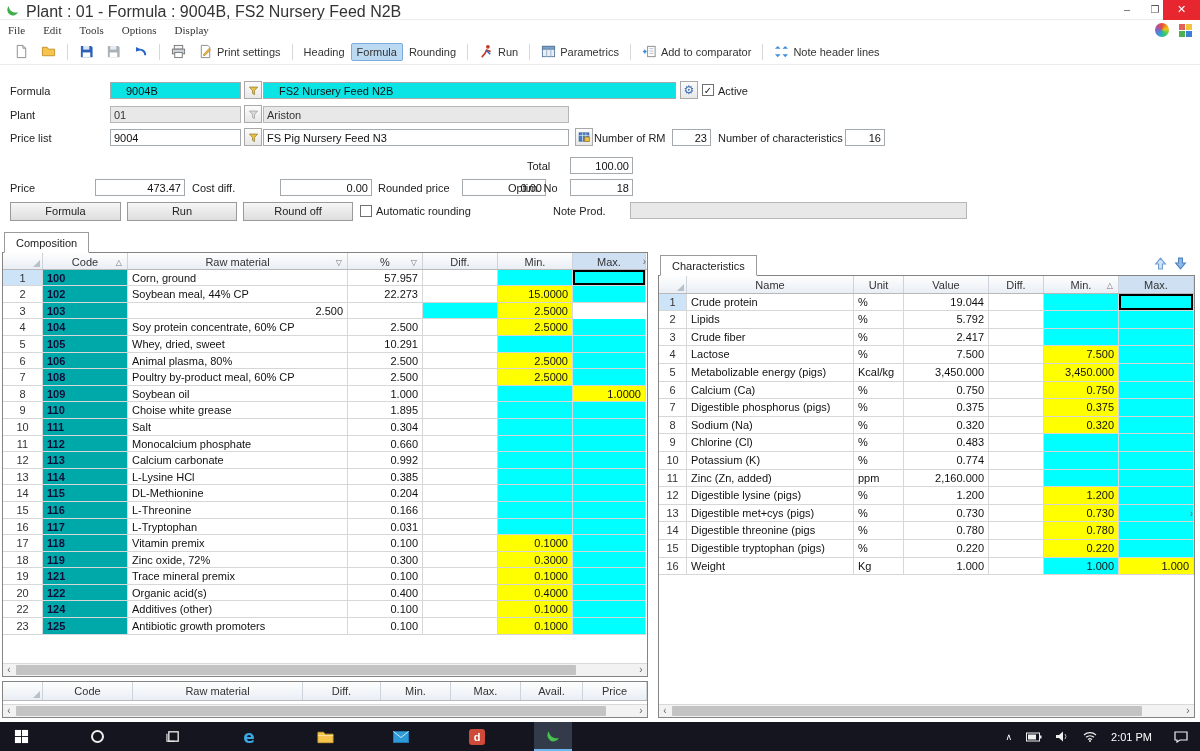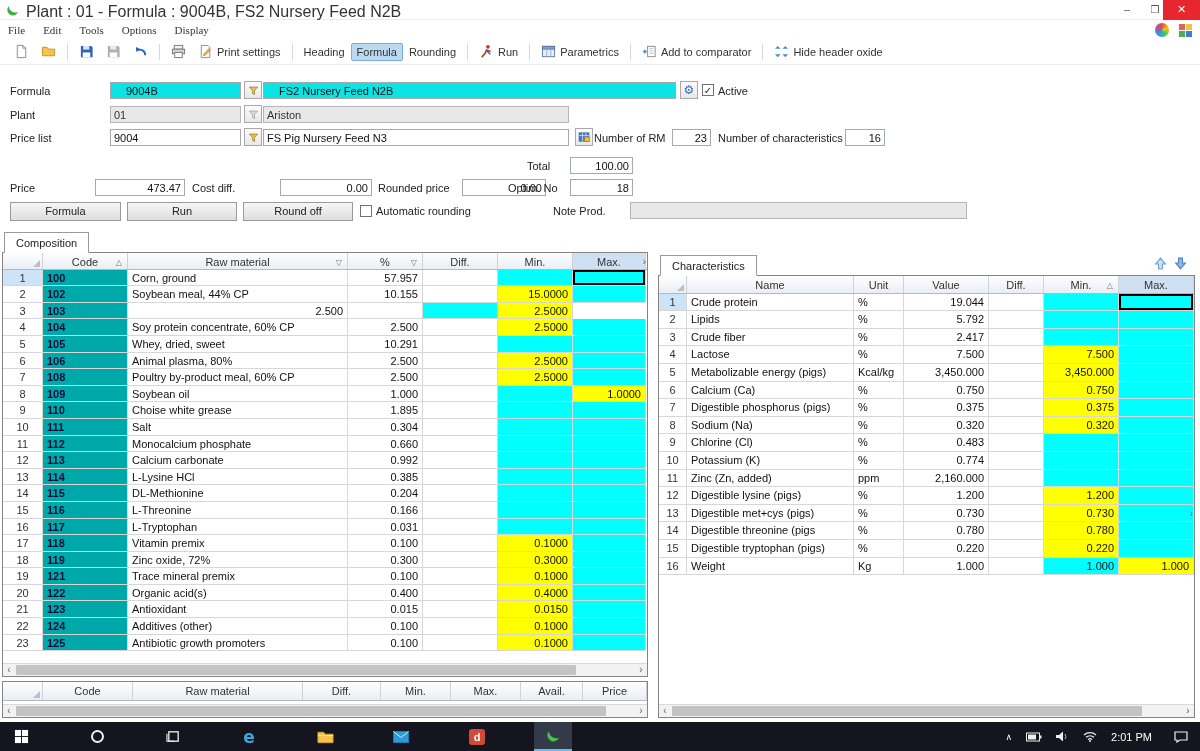--- a/index.html
+++ b/index.html
@@ -196,21 +196,21 @@
           <path d="M1 8h4M3 6v4" stroke="#3f8edc" stroke-width="1.6"></path>
         </svg>
       <span>Add to comparator</span>
       </span>
     <span class="tsep"></span>
     <span class="tbtn">
       <svg class="tico" viewBox="0 0 16 16">
           <path d="M4 1l3 3H1z M12 1l3 3H9z" fill="#3f8edc" transform="translate(0,1)"></path>
           <path d="M4 15l3-3H1z M12 15l3-3H9z" fill="#3f8edc" transform="translate(0,-1)"></path>
         </svg>
-      <span>Hide header oxide</span>
+      <span>Note header lines</span>
       </span>
   </div>
 
   <div class="form-area">
     <span class="flabel" style="left:10px;top:20px">Formula</span>
     <input class="finput cyan" style="left: 110px; top: 17px; width: 131px;" value="9004B">
     <span class="sqbtn" style="left:244px;top:16px">
       <svg width="11" height="11" viewBox="0 0 16 16">
           <path d="M2 3h12l-4.5 5v6l-3-1.8V8z" fill="#f0c040" stroke="#8a7a30"></path>
         </svg>
@@ -291,21 +291,21 @@
             <div class="cell txt">Corn, ground</div>
             <div class="cell val">57.957</div>
             <div class="cell val"></div>
             <div class="cell val" style="background: rgb(0, 255, 255);"></div>
             <div class="cell val sel" style="background: rgb(0, 255, 255);"></div>
           </div>
           <div class="grid-row comp-grid">
             <div class="cell numc">2</div>
             <div class="cell codec">102</div>
             <div class="cell txt">Soybean meal, 44% CP</div>
-            <div class="cell val">10.155</div>
+            <div class="cell val">22.273</div>
             <div class="cell val"></div>
             <div class="cell val" style="background: rgb(255, 255, 0);">15.0000</div>
             <div class="cell val" style="background: rgb(0, 255, 255);"></div>
           </div>
           <div class="grid-row comp-grid">
             <div class="cell numc">3</div>
             <div class="cell codec">103</div>
             <div class="cell val">2.500</div>
             <div class="cell val"></div>
             <div class="cell val" style="background: rgb(0, 255, 255);"></div>
@@ -455,29 +455,20 @@
             <div class="cell val" style="background: rgb(255, 255, 0);">0.1000</div>
             <div class="cell val" style="background: rgb(0, 255, 255);"></div>
           </div>
           <div class="grid-row comp-grid">
             <div class="cell numc">20</div>
             <div class="cell codec">122</div>
             <div class="cell txt">Organic acid(s)</div>
             <div class="cell val">0.400</div>
             <div class="cell val"></div>
             <div class="cell val" style="background: rgb(255, 255, 0);">0.4000</div>
-            <div class="cell val" style="background: rgb(0, 255, 255);"></div>
-          </div>
-          <div class="grid-row comp-grid">
-            <div class="cell numc">21</div>
-            <div class="cell codec">123</div>
-            <div class="cell txt">Antioxidant</div>
-            <div class="cell val">0.015</div>
-            <div class="cell val"></div>
-            <div class="cell val" style="background: rgb(255, 255, 0);">0.0150</div>
             <div class="cell val" style="background: rgb(0, 255, 255);"></div>
           </div>
           <div class="grid-row comp-grid">
             <div class="cell numc">22</div>
             <div class="cell codec">124</div>
             <div class="cell txt">Additives (other)</div>
             <div class="cell val">0.100</div>
             <div class="cell val"></div>
             <div class="cell val" style="background: rgb(255, 255, 0);">0.1000</div>
             <div class="cell val" style="background: rgb(0, 255, 255);"></div>

